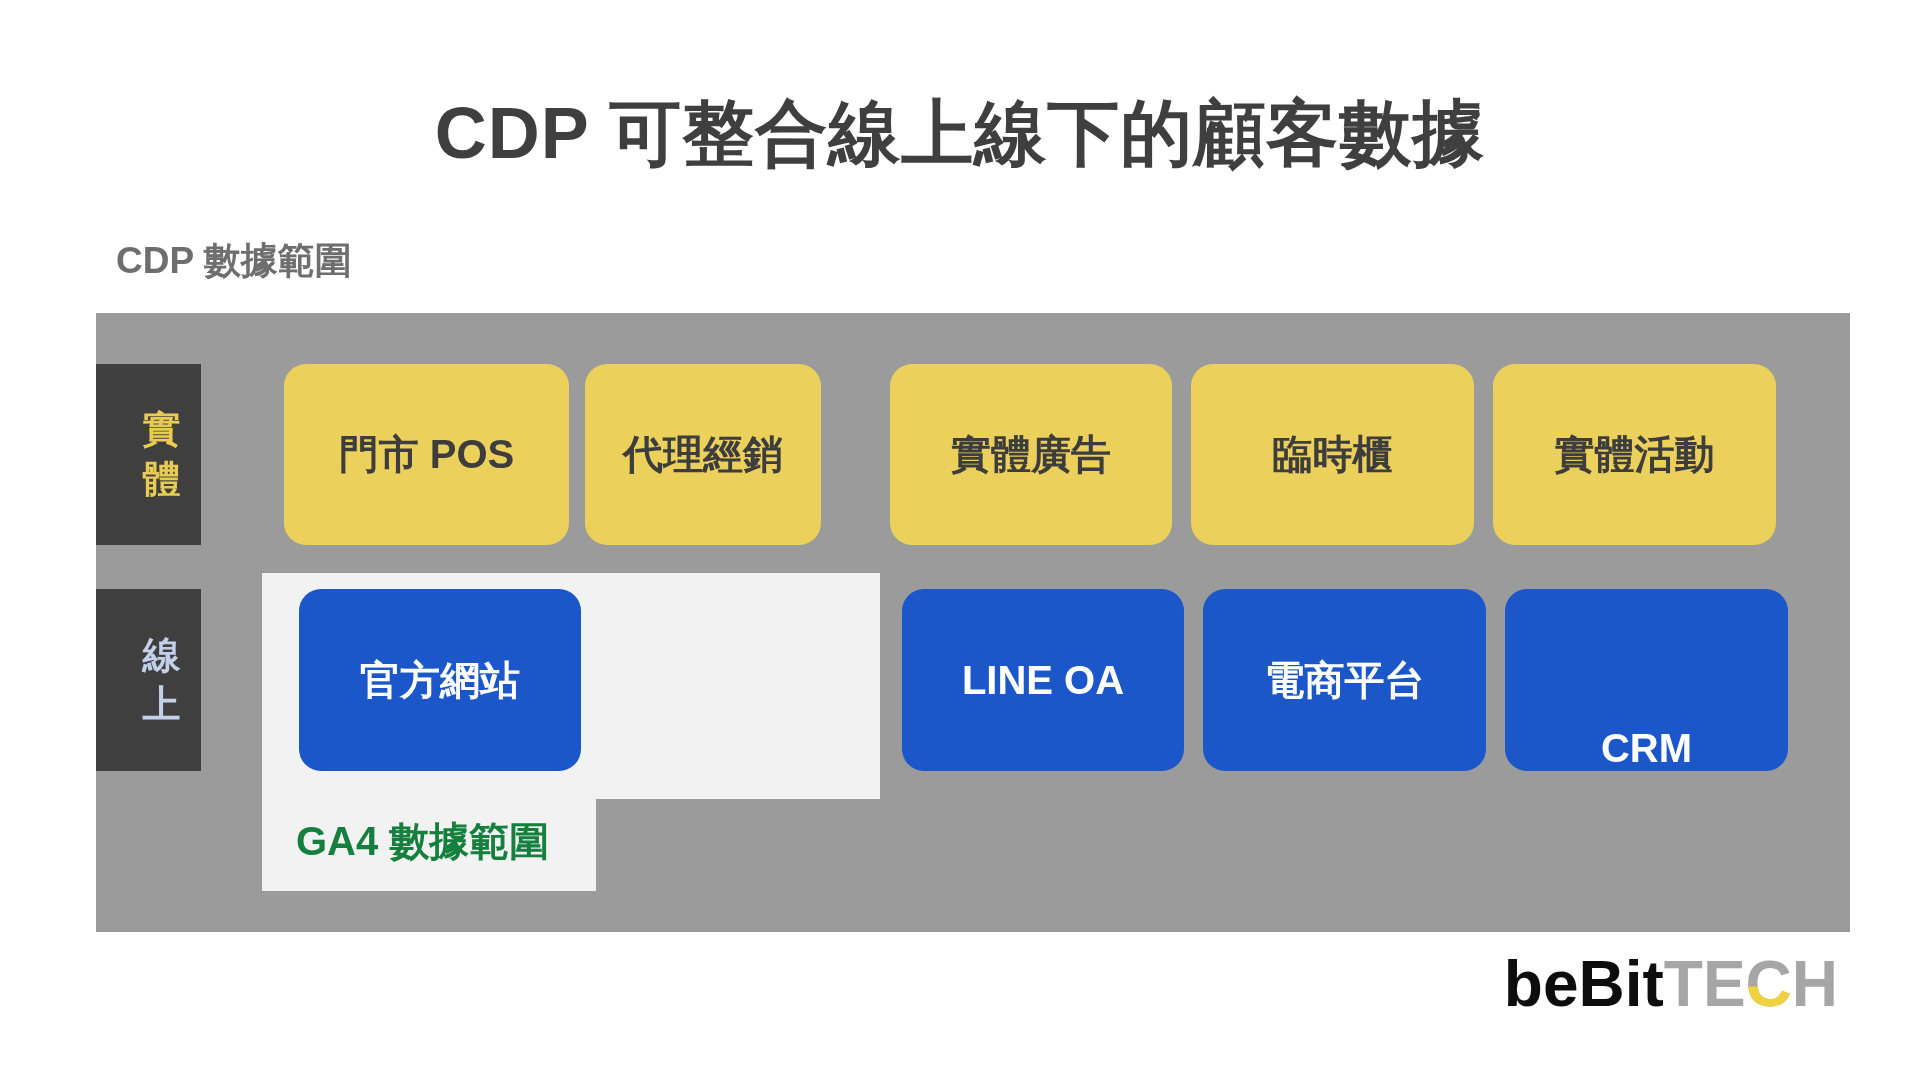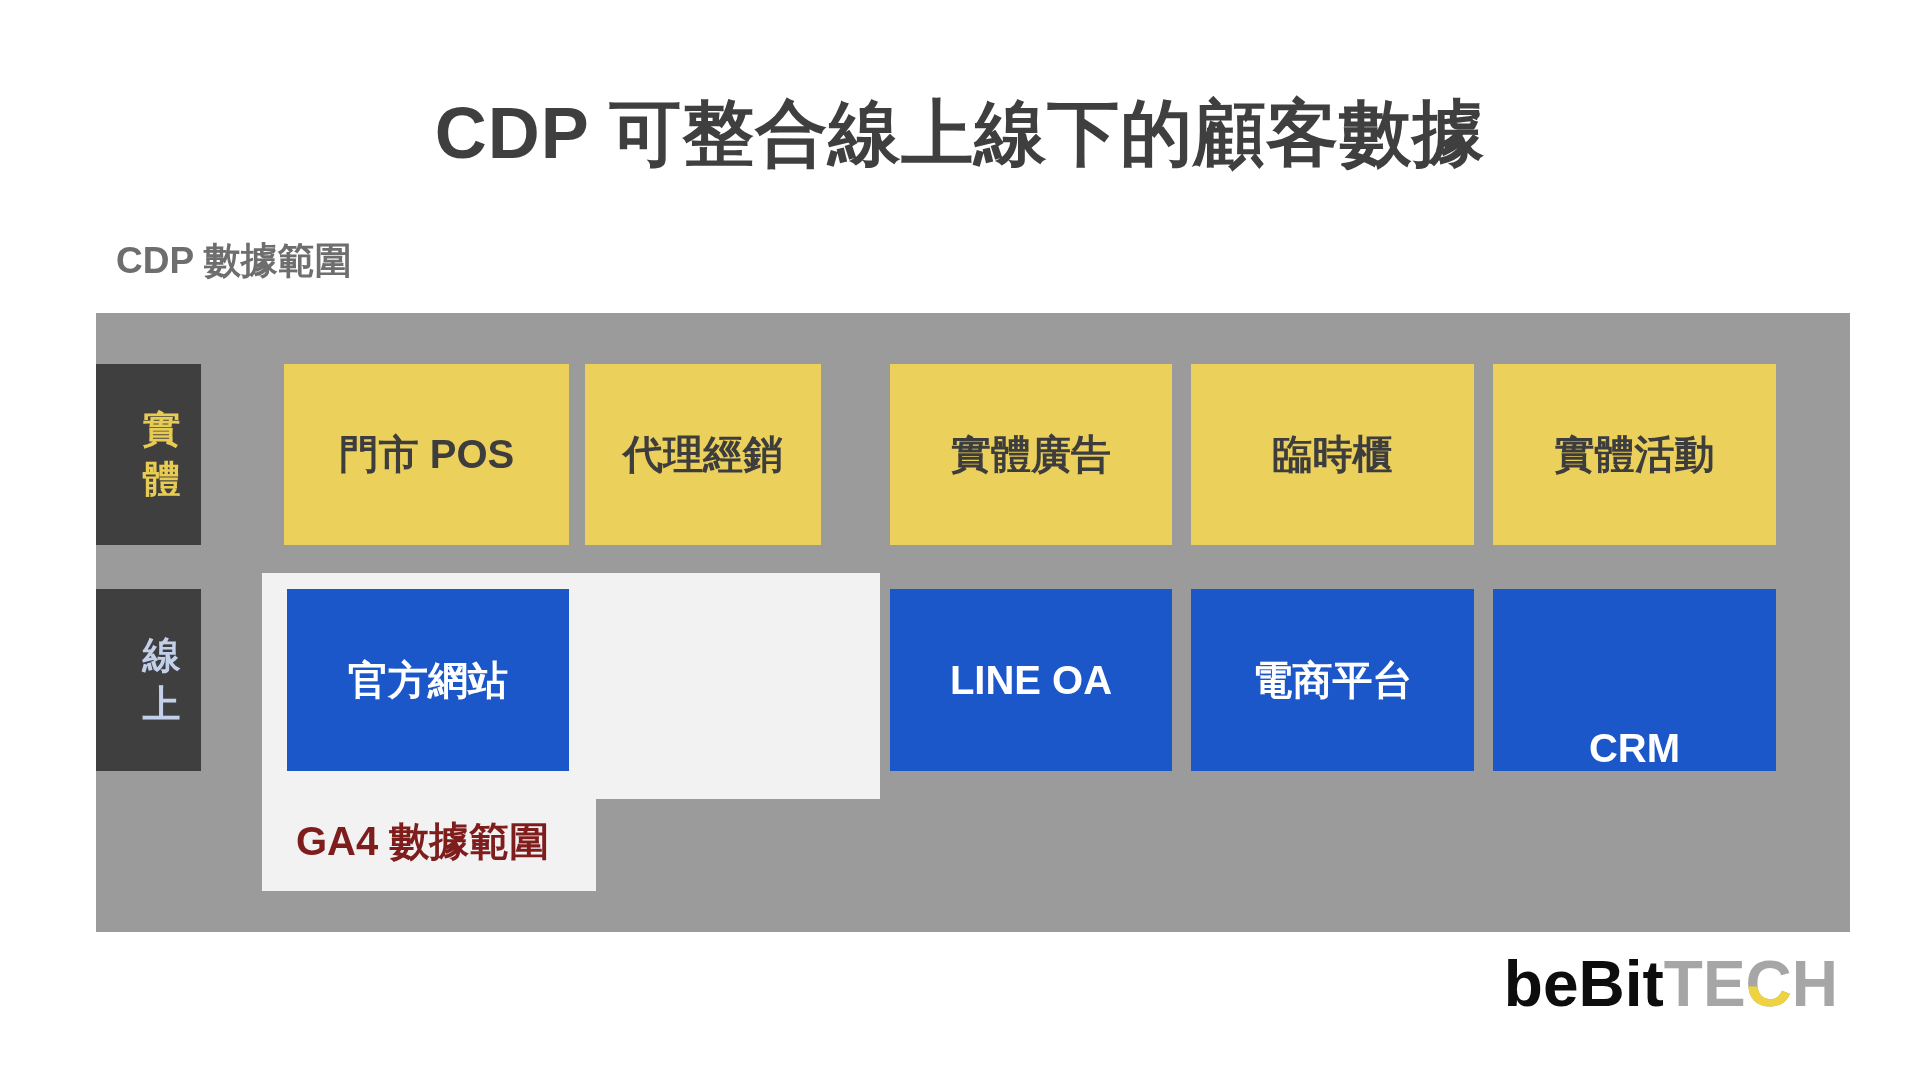--- a/index.html
+++ b/index.html
@@ -53,21 +53,21 @@
     width: 334px;
     height: 92px;
     background: #f2f2f2;
     display: flex;
     align-items: center;
     box-sizing: border-box;
     padding-left: 34px;
     padding-bottom: 8px;
     font-size: 40px;
     font-weight: bold;
-    color: #7f1d1d;
+    color: #15803d;
     white-space: nowrap;
   }
   .row-label {
     position: absolute;
     width: 105px;
     background: #3f3f3f;
     display: flex;
     align-items: center;
     justify-content: center;
     font-size: 38px;
@@ -83,23 +83,24 @@
   .row-label.offline { top: 51px;  height: 181px; color: #e8cb52; }
   .row-label.online  { top: 276px; height: 182px; color: #c3d0ea; }
   .cell {
     position: absolute;
     display: flex;
     align-items: center;
     justify-content: center;
     font-size: 40px;
     font-weight: bold;
     white-space: nowrap;
+    border-radius: 22px;
   }
   .cell.offline { top: 51px;  height: 181px; background: #ecd05c; color: #3d3d3d; }
-  .cell.online  { top: 276px; height: 182px; background: #1b57c8; color: #ffffff; }
+  .cell.online  { top: 276px; height: 182px; background: #1b57c8; color: #ffffff; margin-left: 12px; }
   .off0 { left: 188px;  width: 285px; }
   .off1 { left: 489px;  width: 236px; }
   .off2 { left: 794px;  width: 282px; }
   .off3 { left: 1095px; width: 283px; }
   .off4 { left: 1397px; width: 283px; }
   .on0  { left: 191px;  width: 282px; }
   .on1  { left: 492px;  width: 280px; }
   .on2  { left: 794px;  width: 282px; }
   .on3  { left: 1095px; width: 283px; }
   .on4  { left: 1397px; width: 283px; align-items: flex-end; }

